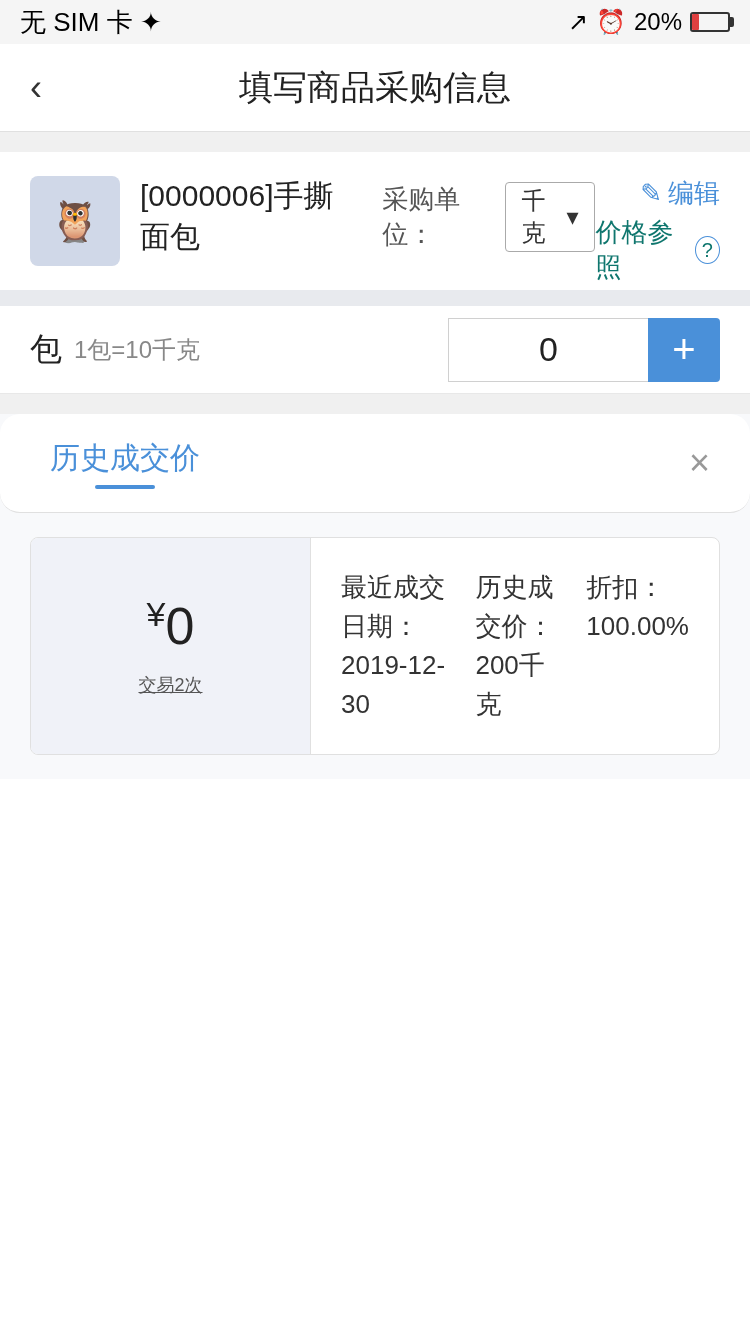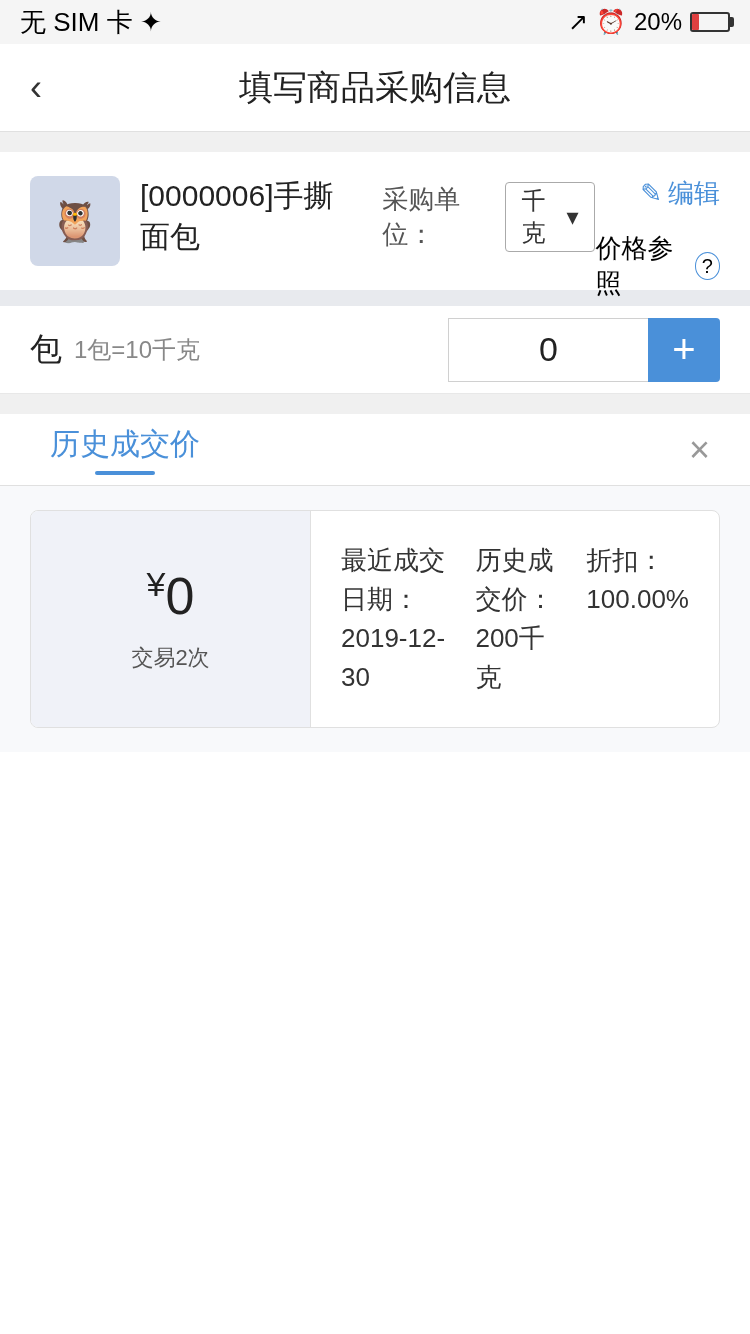--- a/index.html
+++ b/index.html
@@ -156,26 +156,26 @@
     .edit-btn {
       font-size: 26px;
       color: #4a90d9;
       display: flex;
       align-items: center;
       gap: 6px;
       cursor: pointer;
     }
     .price-ref-btn {
       font-size: 26px;
-      color: #000000;
+      color: #0f766e;
       display: flex;
       align-items: center;
       gap: 6px;
       cursor: pointer;
-      margin-top: 20px;
+      margin-top: 4px;
     }
     .product-right {
       display: flex;
       flex-direction: column;
       align-items: flex-end;
       justify-content: space-between;
       height: 90px;
     }
 
     
@@ -241,23 +241,24 @@
     
     .tabs-section {
       background: #f8f9fb;
       margin-top: 20px;
     }
     .tabs-header {
       display: flex;
       align-items: center;
       background: #ffffff;
       border-bottom: 1px solid #e0e0e0;
-      height: 72px;
+      height: 99px;
       padding: 12px 30px;
       justify-content: space-between;
+      border-radius: 20px;
     }
     .tab-item {
       display: flex;
       flex-direction: column;
       align-items: center;
       gap: 6px;
       cursor: pointer;
       padding: 0 20px;
     }
     .tab-label {
@@ -308,23 +309,24 @@
     .card-price {
       font-size: 52px;
       color: #222;
       font-weight: 400;
     }
     .card-price .currency {
       font-size: 34px;
       vertical-align: super;
     }
     .card-trade-count {
-      font-size: 22px;
+      font-size: 18px;
       color: #555;
       margin-top: 16px;
+      text-decoration: underline;
     }
     .card-right {
       flex: 1;
       padding: 30px 30px;
       display: flex;
       flex-direction: row;
       justify-content: center;
       gap: 18px;
     }
     .card-detail-row {

